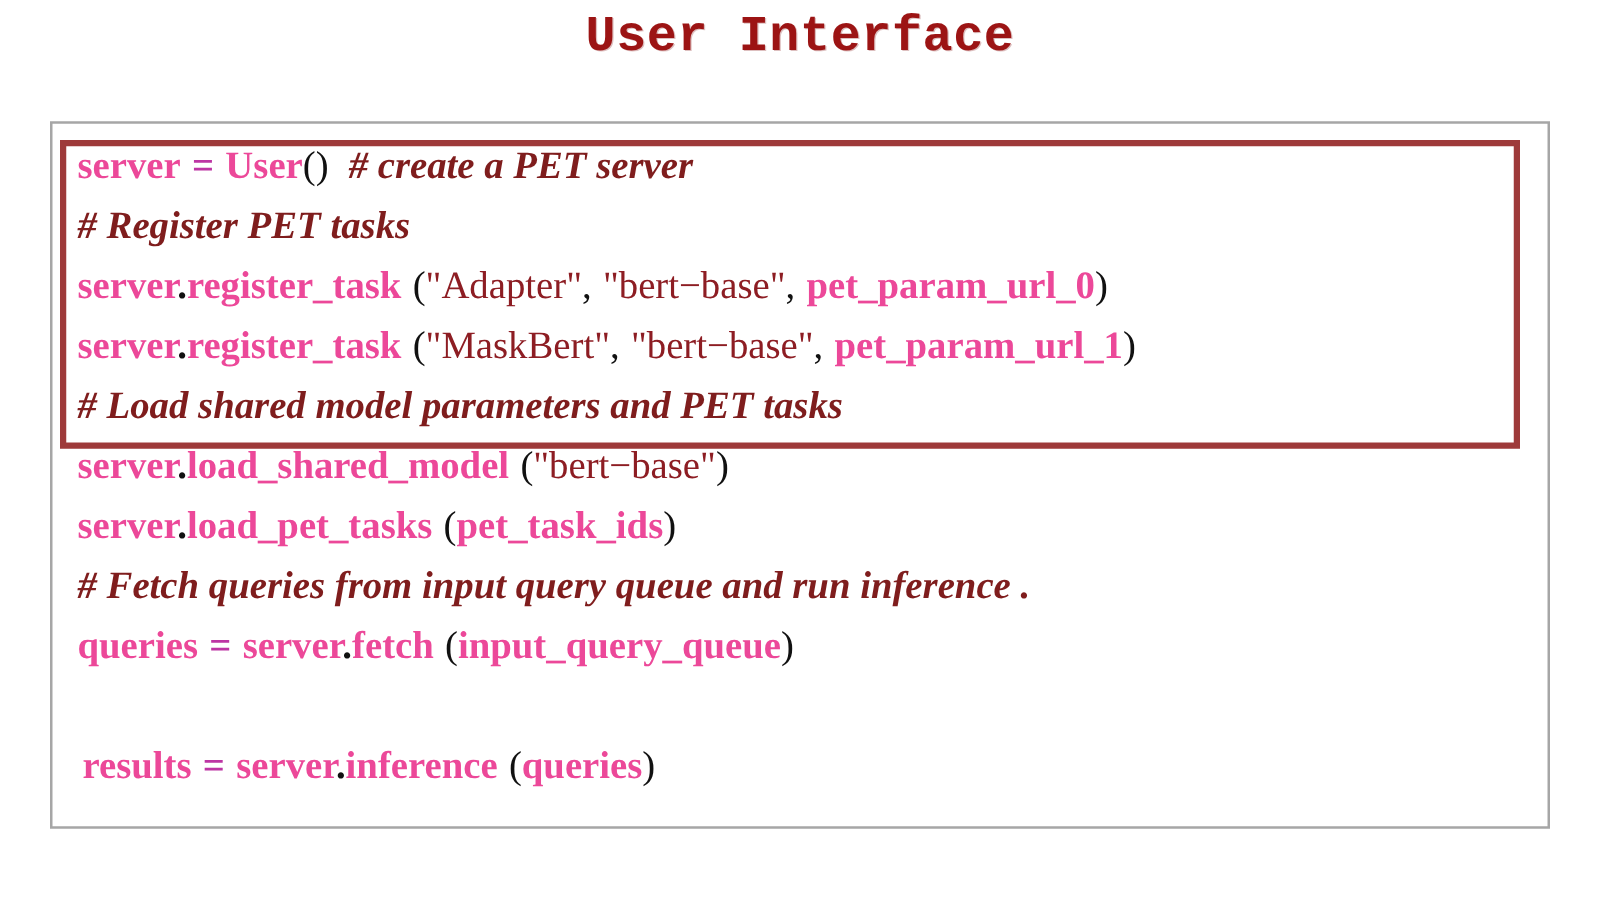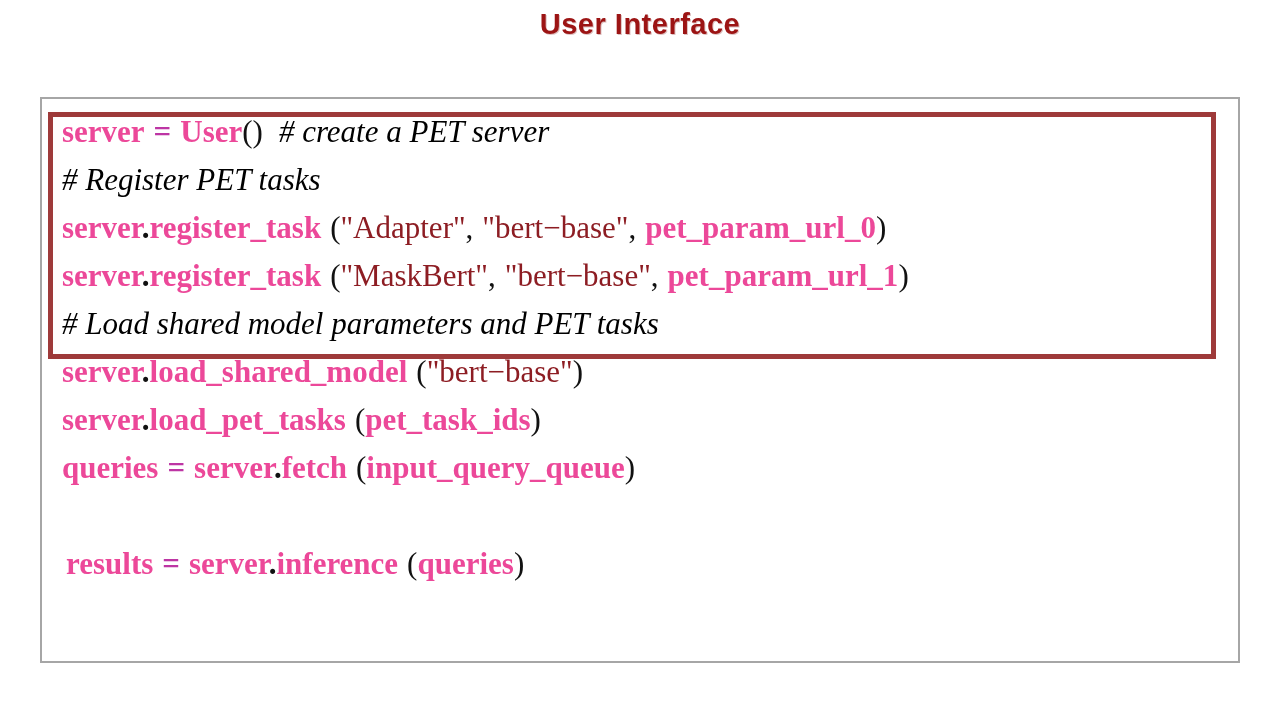--- a/index.html
+++ b/index.html
@@ -15,23 +15,23 @@
     font-family: "Liberation Serif", "DejaVu Serif", serif;
   }
 
   
   #slide-title {
     position: absolute;
     top: 8px;
     left: 0;
     width: 1280px;
     text-align: center;
-    font-family: Liberation Sans, sans-serif;
+    font-family: Liberation Mono, monospace;
     font-weight: bold;
-    font-size: 29px;
+    font-size: 40px;
     letter-spacing: 0.5px;
     color: #9c1414;
     text-shadow: 1px 1px 0 rgba(120,0,0,0.25);
   }
 
   
   #content-frame {
     position: absolute;
     left: 40px;
     top: 97px;
@@ -71,36 +71,37 @@
     padding-left: 14px;
   }
   .code-line.indent-sp { padding-left: 18px; margin-top: 48px; }
 
   
   .tok-ident      { font-weight: bold; color: #ec4899; }
   .tok-op         { font-weight: bold; color: #bd35a4; }
   .tok-punct      { font-weight: normal; color: #111111; }
   .tok-punct-b    { font-weight: bold; color: #111111; }
   .tok-string     { font-weight: normal; color: #8d1d23; }
-  .tok-comment    { font-style: italic; font-weight: normal; color: #000000; }
+  .tok-comment    { font-style: italic; font-weight: bold; color: #7f1d1d; }
   .sp  { display:inline-block; width: 9px; }
   .sp2 { display:inline-block; width: 16px; }
 </style>
 </head>
 <body>
 
 <div id="slide-title">User Interface</div>
 
 <div id="content-frame"></div>
 
 <div id="code-block">
     <div class="code-line"><span class="tok-ident">server</span><span class="sp"> </span><span class="tok-op">=</span><span class="sp"> </span><span class="tok-ident">User</span><span class=""></span><span class="tok-punct">()</span><span class="sp2"> </span><span class="tok-comment"># create  a  PET server</span></div>
     <div class="code-line"><span class="tok-comment">#  Register  PET tasks</span></div>
     <div class="code-line"><span class="tok-ident">server</span><span class=""></span><span class="tok-punct-b">.</span><span class=""></span><span class="tok-ident">register_task</span><span class="sp"> </span><span class="tok-punct">(</span><span class=""></span><span class="tok-string">"Adapter"</span><span class=""></span><span class="tok-punct">,</span><span class="sp"> </span><span class="tok-string">"bert−base"</span><span class=""></span><span class="tok-punct">,</span><span class="sp"> </span><span class="tok-ident">pet_param_url_0</span><span class=""></span><span class="tok-punct">)</span></div>
     <div class="code-line"><span class="tok-ident">server</span><span class=""></span><span class="tok-punct-b">.</span><span class=""></span><span class="tok-ident">register_task</span><span class="sp"> </span><span class="tok-punct">(</span><span class=""></span><span class="tok-string">"MaskBert"</span><span class=""></span><span class="tok-punct">,</span><span class="sp"> </span><span class="tok-string">"bert−base"</span><span class=""></span><span class="tok-punct">,</span><span class="sp"> </span><span class="tok-ident">pet_param_url_1</span><span class=""></span><span class="tok-punct">)</span></div>
     <div class="code-line"><span class="tok-comment"># Load shared  model parameters  and PET tasks</span></div>
     <div class="code-line"><span class="tok-ident">server</span><span class=""></span><span class="tok-punct-b">.</span><span class=""></span><span class="tok-ident">load_shared_model</span><span class="sp"> </span><span class="tok-punct">(</span><span class=""></span><span class="tok-string">"bert−base"</span><span class=""></span><span class="tok-punct">)</span></div>
     <div class="code-line"><span class="tok-ident">server</span><span class=""></span><span class="tok-punct-b">.</span><span class=""></span><span class="tok-ident">load_pet_tasks</span><span class="sp"> </span><span class="tok-punct">(</span><span class=""></span><span class="tok-ident">pet_task_ids</span><span class=""></span><span class="tok-punct">)</span></div>
+    <div class="code-line"><span class="tok-comment"># Fetch  queries  from input  query  queue and run  inference .</span></div>
     <div class="code-line"><span class="tok-ident">queries</span><span class="sp"> </span><span class="tok-op">=</span><span class="sp"> </span><span class="tok-ident">server</span><span class=""></span><span class="tok-punct-b">.</span><span class=""></span><span class="tok-ident">fetch</span><span class="sp"> </span><span class="tok-punct">(</span><span class=""></span><span class="tok-ident">input_query_queue</span><span class=""></span><span class="tok-punct">)</span></div>
     <div class="code-line indent-sp"><span class="tok-ident">results</span><span class="sp"> </span><span class="tok-op">=</span><span class="sp"> </span><span class="tok-ident">server</span><span class=""></span><span class="tok-punct-b">.</span><span class=""></span><span class="tok-ident">inference</span><span class="sp"> </span><span class="tok-punct">(</span><span class=""></span><span class="tok-ident">queries</span><span class=""></span><span class="tok-punct">)</span></div>
   </div>
 
 <div id="register-highlight-box"></div>
 
 </body></html>

